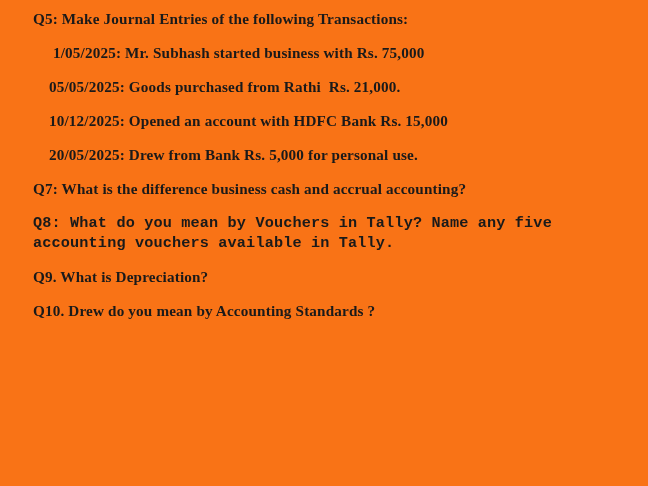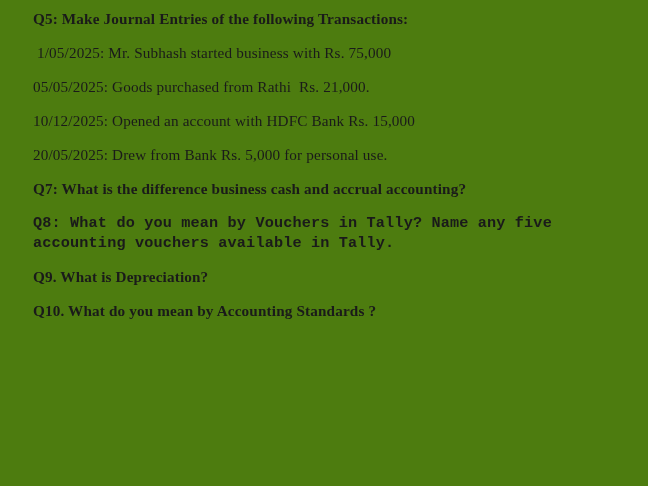--- a/index.html
+++ b/index.html
@@ -41,42 +41,43 @@
     white-space: pre-wrap;
     text-align: left;
     letter-spacing: 0.01em;
   }
 
   .para.bold {
     font-weight: bold;
   }
 
   .para.regular {
-    font-weight: normal;
+    font-weight: bold;
+    margin-left: 16px;
   }
 
   
   .para.wrap {
     width: 592px;
     font-family: Liberation Mono, monospace;
   }
 
   
   .para:last-child {
     margin-bottom: 0;
   }
 </style>
 </head>
 <body style="background: rgb(255, 255, 255); color: rgb(26, 26, 26);">
 
-<div id="page" style="background: #4d7c0f;">
+<div id="page" style="background: #f97316;">
   <div class="doc-body">
       <p class="para bold">Q5: Make Journal Entries of the following Transactions:</p>
       <p class="para regular"> 1/05/2025: Mr. Subhash started business with Rs. 75,000</p>
       <p class="para regular">05/05/2025: Goods purchased from Rathi  Rs. 21,000.</p>
       <p class="para regular">10/12/2025: Opened an account with HDFC Bank Rs. 15,000</p>
       <p class="para regular">20/05/2025: Drew from Bank Rs. 5,000 for personal use.</p>
       <p class="para bold">Q7: What is the difference business cash and accrual accounting?</p>
       <p class="para bold wrap">Q8: What do you mean by Vouchers in Tally? Name any five accounting vouchers available in Tally.</p>
       <p class="para bold">Q9. What is Depreciation?</p>
-      <p class="para bold">Q10. What do you mean by Accounting Standards ?</p>
+      <p class="para bold">Q10. Drew do you mean by Accounting Standards ?</p>
     </div>
 </div>
 
 </body></html>

